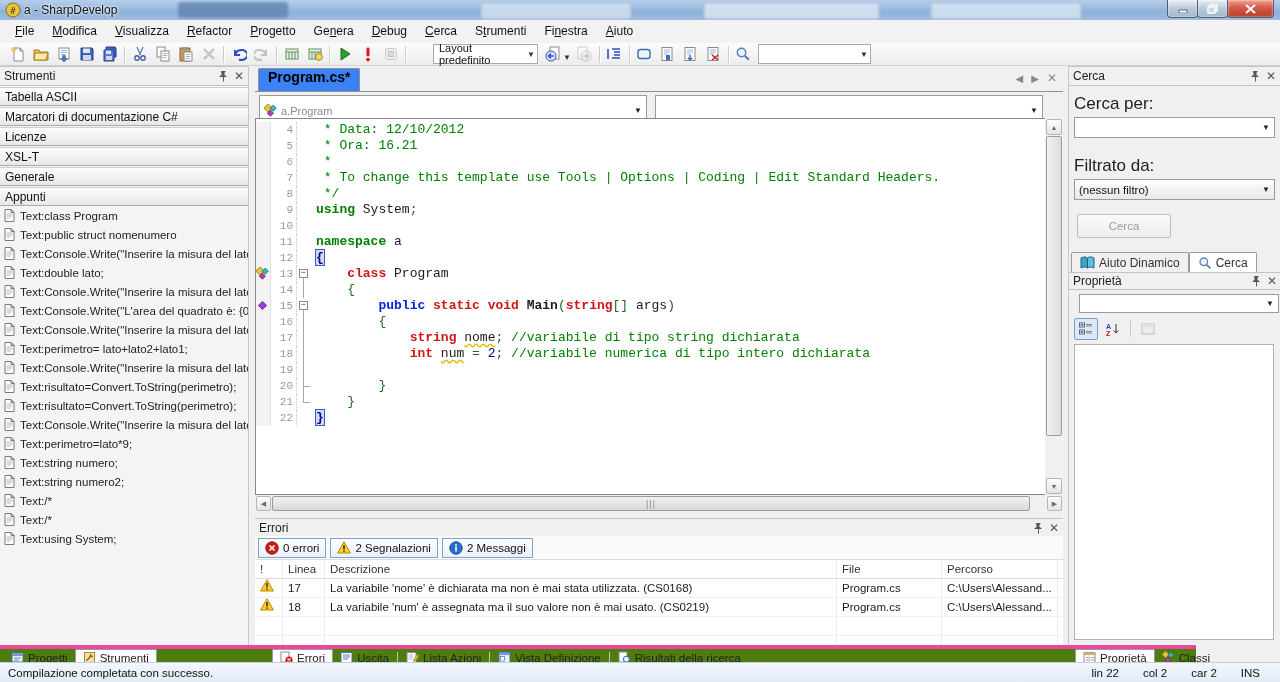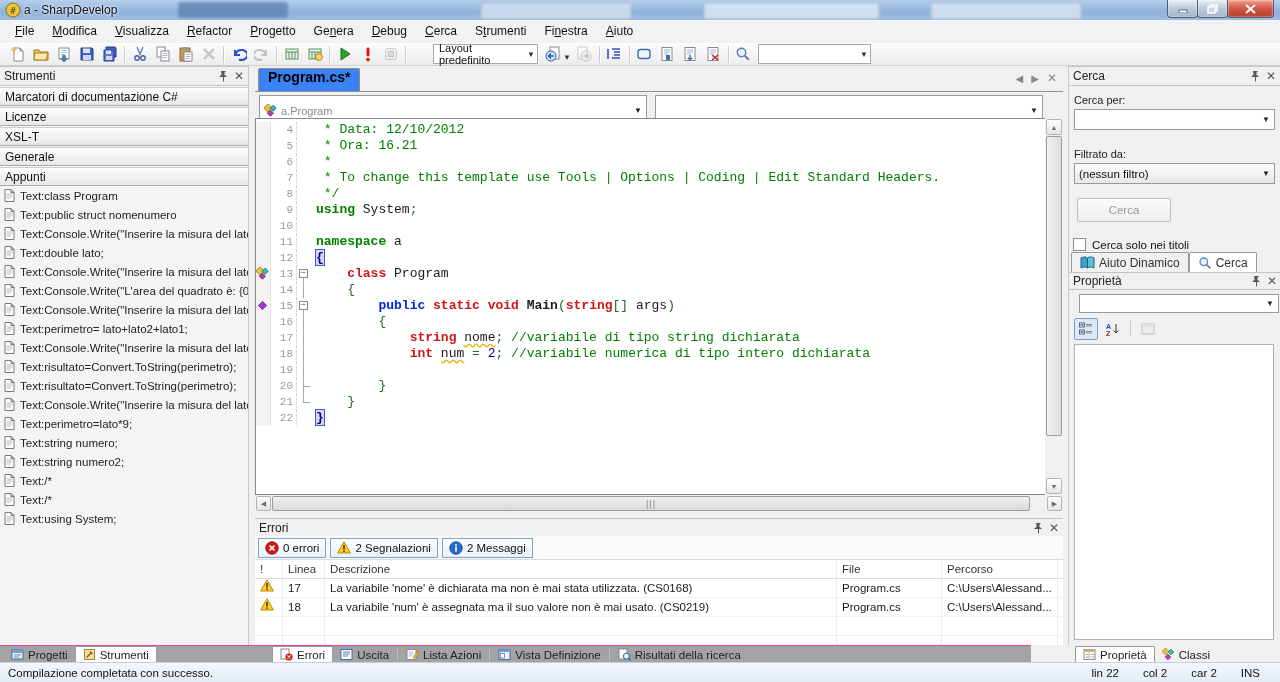--- a/index.html
+++ b/index.html
@@ -91,41 +91,41 @@
   .err-filter{height:18px;border:1px solid #7da2ce;background:linear-gradient(#fff,#e9f1fb);display:flex;align-items:center;
               gap:4px;padding:0 6px;font-size:11.5px;color:#111}
   #err-grid{position:absolute;left:0;top:42px;width:808px;height:85px;background:#fff;overflow:hidden}
   .err-hrow,.err-row{display:flex;height:18px;line-height:18px}
   .err-hrow{border-bottom:1px solid #dcdcdc;color:#333}
   .err-cell{padding:0 5px;border-right:1px solid #ececec;box-sizing:border-box;white-space:nowrap;overflow:hidden;font-size:11.5px}
   .err-row{border-bottom:1px solid #f1f1f1}
 
   
   #sidebar-right{left:1068px;top:66px;width:212px;height:579px;background:#f0f0f0;border-left:1px solid #c8c8c8;box-sizing:border-box}
-  .rp-label{margin:8px 8px 3px 5px;font-size:11px;color:#222}
+  .rp-label{margin:8px 8px 3px 5px;font-size:17px;color:#222}
   .rp-combo{margin:0 5px;height:19px;border:1px solid #9a9a9a;background:#fff;display:flex;align-items:center;
             font-size:11.5px;color:#111;padding:0 4px}
   .rp-combo .caret{margin-left:auto;font-size:8px;color:#222}
   #search-btn{margin:14px 0 0 8px;width:92px;height:22px;border:1px solid #bdbdbd;background:linear-gradient(#fbfbfb,#ededed);
               color:#9a9a9a;font-size:11.5px;display:flex;align-items:center;justify-content:center;border-radius:2px}
   .rp-check{display:flex;align-items:center;gap:6px;margin:8px 0 0 4px;font-size:11.5px;color:#111}
   .checkbox{width:13px;height:13px;border:1px solid #8e8e8e;background:#fff;box-sizing:border-box}
   #help-tabs{position:absolute;left:0;top:186px;width:212px;height:20px;display:flex;align-items:flex-end;padding-left:2px;box-sizing:border-box}
   .help-tab{height:19px;display:flex;align-items:center;gap:4px;padding:0 8px;font-size:12px;color:#333;
             border:1px solid #9a9a9a;border-bottom:none;background:#f0f0f0;border-radius:2px 2px 0 0}
   .help-tab.active{background:#fff;font-weight:normal}
   #props-box{position:absolute;left:5px;top:278px;width:200px;height:296px;background:#fff;border:1px solid #b0b0b0;box-sizing:border-box}
   #props-toolbar{position:absolute;left:5px;top:252px;display:flex;align-items:center;gap:3px}
   .pt-btn{width:22px;height:20px;display:flex;align-items:center;justify-content:center;border-radius:2px;border:1px solid transparent}
   .pt-btn.pressed{border:1px solid #7da0c8;background:#dce8f6}
   .pt-btn.disabled{opacity:.4;filter:grayscale(1)}
   .pt-sep{width:1px;height:16px;background:#c8c8c8;margin:0 2px}
 
   
-  #docktabs{left:0;top:645px;width:1031px;height:17px;background:#a3a3a3;border-top:1px solid #ec4899}
+  #docktabs{left:0;top:645px;width:1196px;height:17px;background:#4d7c0f;border-top:4px solid #ec4899}
   .dock-group{position:absolute;top:0;display:flex;align-items:center;height:17px}
   .dock-tab{display:flex;align-items:center;gap:4px;padding:0 7px;height:15px;font-size:11.5px;color:#222;white-space:nowrap}
   .dock-tab.active{background:#fff;border:1px solid #9a9a9a;border-radius:1px}
   .dock-sep{width:1px;height:12px;background:#bdbdbd;margin:0 1px}
   #statusbar{left:0;top:662px;width:1280px;height:20px;background:linear-gradient(#f3f7fc,#e3ebf6);border-top:1px solid #c3cfdd;
              display:flex;align-items:center;padding:0 8px;box-sizing:border-box;font-size:11.5px;color:#111}
   #status-right{margin-left:auto;display:flex;gap:0}
   #status-right span{padding:0 12px;text-align:right}
 </style>
 </head>
@@ -359,20 +359,23 @@
     <span class="ph-tools">
       <span class="ic">
           <svg width="9" height="11" viewBox="0 0 9 11">
             <path d="M2.5 0h4v1l-1 .6V4l2 1.2V6H5v4l-.5 1-.5-1V6H0.5V5.2L2.5 4V1.6l-1-.6z" fill="#555"></path>
           </svg>
         </span>
       <span class="ph-x">✕</span>
     </span>
   </div>
   <div id="tool-cats">
+      <div class="cat-btn">
+        <span>Tabella ASCII</span>
+      </div>
       <div class="cat-btn">
         <span>Marcatori di documentazione C#</span>
       </div>
       <div class="cat-btn">
         <span>Licenze</span>
       </div>
       <div class="cat-btn">
         <span>XSL-T</span>
       </div>
       <div class="cat-btn">

